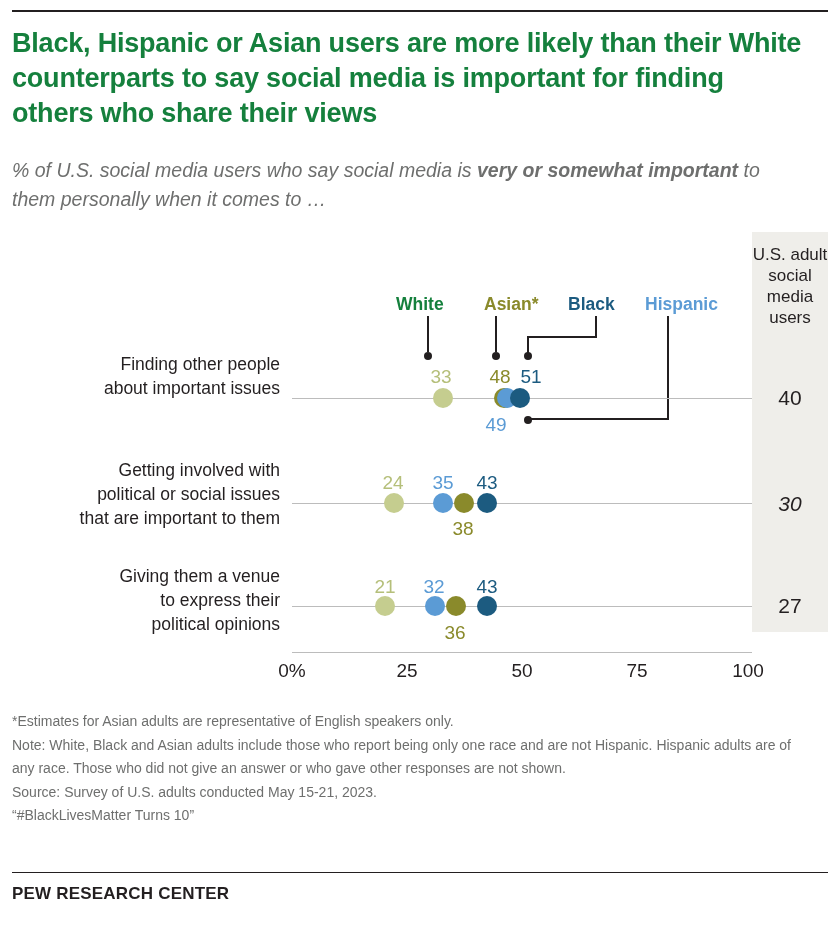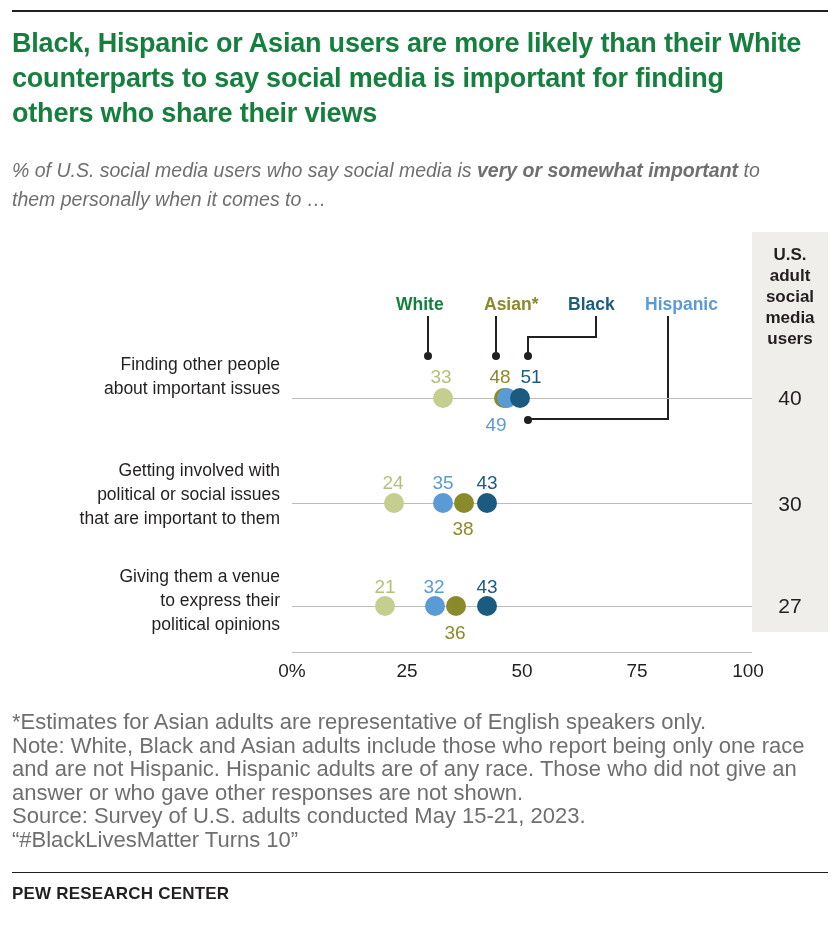--- a/index.html
+++ b/index.html
@@ -74,21 +74,21 @@
     background: #efeeea;
   }
   .panel-head {
     position: absolute;
     left: 752px;
     top: 12px;
     width: 76px;
     text-align: center;
     font-size: 17px;
     line-height: 21px;
-    font-weight: bold;
+    font-weight: normal;
     color: #231f20;
   }
   .panel-val {
     position: absolute;
     width: 76px;
     left: 752px;
     text-align: center;
     font-size: 21px;
     color: #231f20;
   }
@@ -141,21 +141,21 @@
     position: absolute;
     height: 1px;
     background: #bcbcbc;
   }
 
   .notes {
     position: absolute;
     left: 12px;
     top: 710px;
     width: 800px;
-    font-size: 22px;
+    font-size: 14px;
     line-height: 23.5px;
     color: #6e6f6e;
   }
   .notes div { margin-bottom: 0px; }
   .rule-bottom {
     position: absolute;
     left: 12px;
     right: 12px;
     top: 872px;
     height: 1px;
@@ -180,21 +180,21 @@
 
   <div class="title">Black, Hispanic or Asian users are more likely than their White counterparts to say social media is important for finding others who share their views</div>
 
   <div class="subtitle"><span>% of U.S. social media users who say social media is </span><b>very or somewhat important</b><span> to them personally when it comes to …</span></div>
 
   <div class="plot">
 
     <div class="panel-right"></div>
     <div class="panel-head">U.S. adult social media users</div>
     <div class="panel-val" style="top:154px;">40</div>
-    <div class="panel-val" style="top:260px;">30</div>
+    <div class="panel-val" style="top:260px;font-style:italic;">30</div>
     <div class="panel-val" style="top:362px;">27</div>
 
     <div class="legend-item" style="left:396px; top:62px; color:#15803d;">White</div>
     <div class="legend-item" style="left:484px; top:62px; color:#8a8a2b;">Asian*</div>
     <div class="legend-item" style="left:568px; top:62px; color:#1c5b80;">Black</div>
     <div class="legend-item" style="left:645px; top:62px; color:#5b9bd5;">Hispanic</div>
 
     <div class="leader" style="left:427px; top:84px; width:2px; height:36px;"></div>
     <div class="dot" style="left:428px; top:124px; width:8px; height:8px; background:#231f20;"></div>
 

